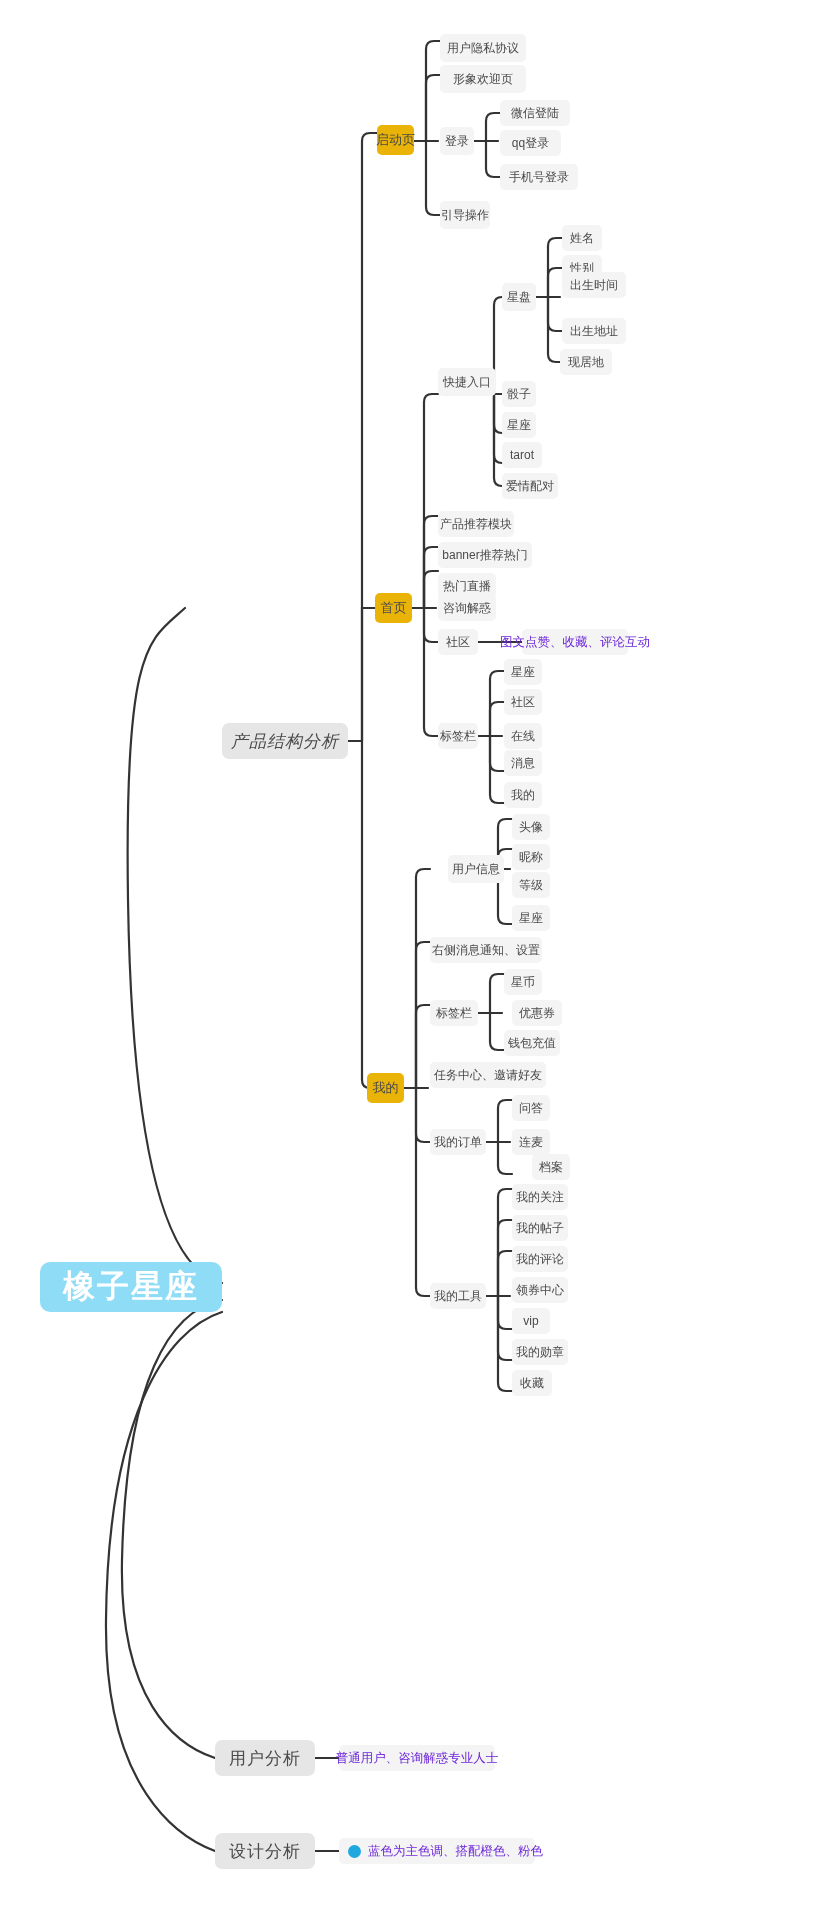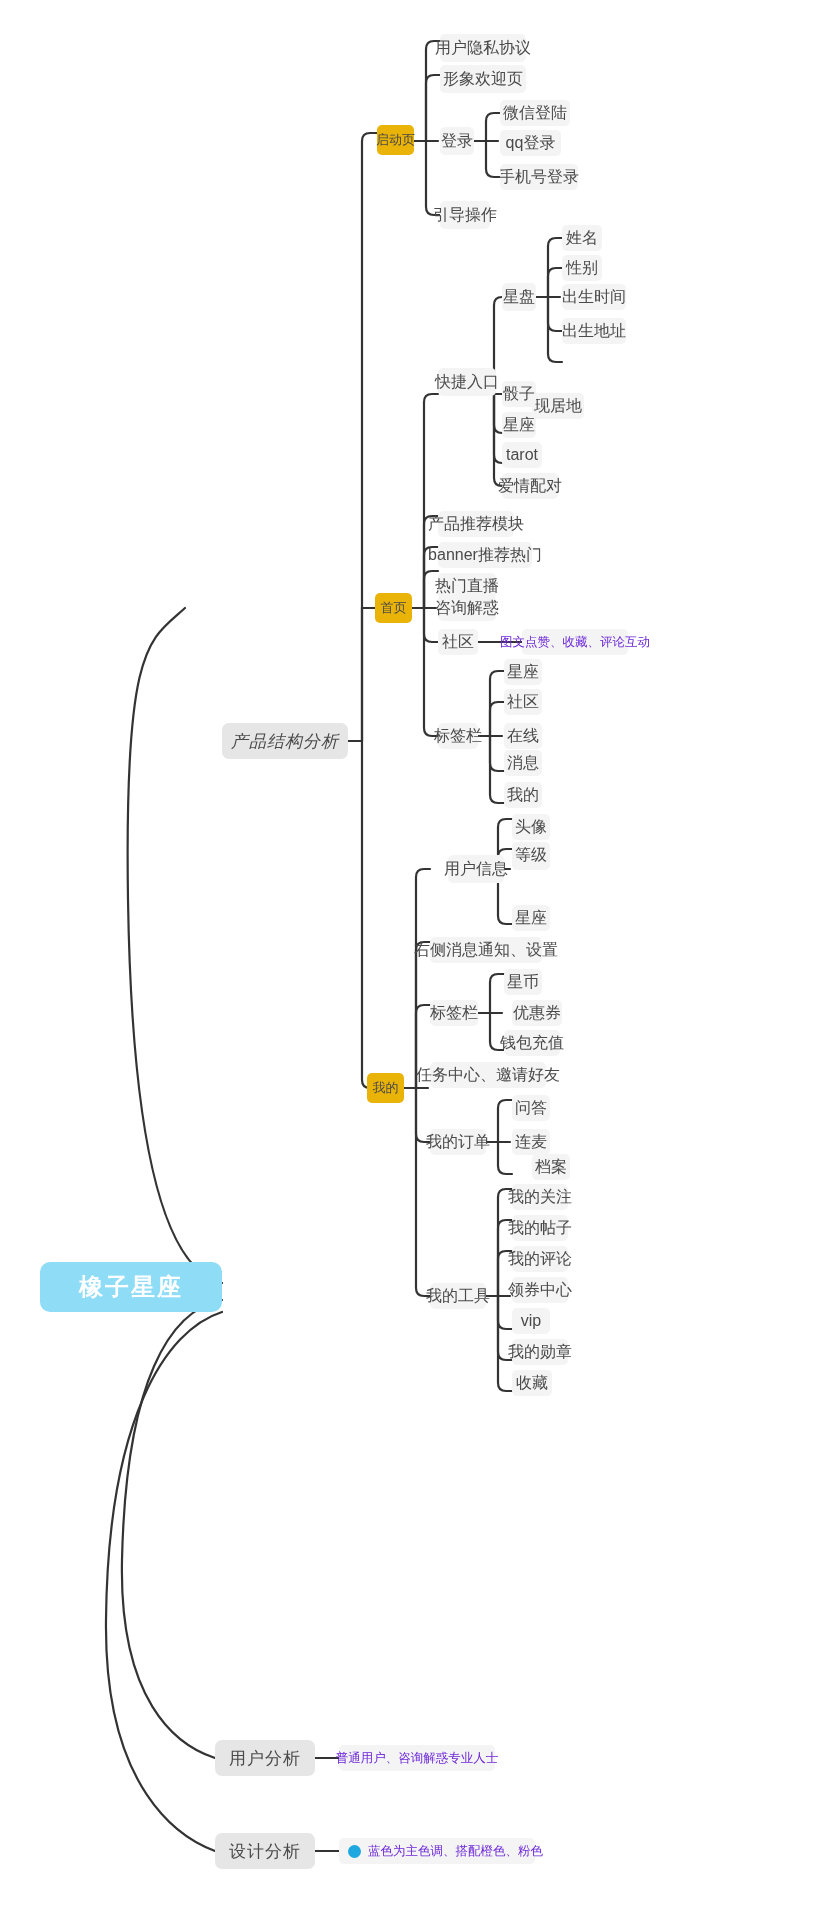--- a/index.html
+++ b/index.html
@@ -2,28 +2,28 @@
 <html><head>
 <meta charset="utf-8">
 <style>
   html,body{margin:0;padding:0;background:#fff;}
   body{font-family:"Liberation Sans","DejaVu Sans",sans-serif;}
   #canvas{position:relative;width:814px;height:1922px;background:#fff;overflow:hidden;}
   #links{position:absolute;left:0;top:0;width:814px;height:1922px;pointer-events:none;}
   .node{position:absolute;box-sizing:border-box;display:flex;align-items:center;
         justify-content:center;white-space:nowrap;border-radius:6px;}
   
-  .n-root{background:#8FDCF7;color:#ffffff;font-weight:bold;font-size:24px;
+  .n-root{background:#8FDCF7;color:#ffffff;font-weight:bold;font-size:32px;
           border-radius:10px;letter-spacing:2px;}
   
   .n-l1{background:#e6e6e6;color:#4a4a4a;font-size:17px;border-radius:7px;letter-spacing:1px;}
   
   .n-l2{background:#eab308;color:#4a4a4a;font-size:13px;border-radius:5px;}
   
-  .n-l3{background:#f4f4f4;color:#4a4a4a;font-size:16px;border-radius:5px;}
+  .n-l3{background:#f4f4f4;color:#4a4a4a;font-size:12px;border-radius:5px;}
   .n-leafnote{background:#f4f4f4;color:#6d28d9;font-size:12.5px;border-radius:5px;}
   .dot{width:13px;height:13px;border-radius:50%;background:#1FA7E0;
        display:inline-block;margin-right:7px;flex:0 0 auto;}
   .inner{display:flex;align-items:center;padding:0 9px;}
 </style>
 </head>
 <body>
 
 <div id="canvas">
 
@@ -169,27 +169,27 @@
 
   <div class="node n-l3" style="left:502px;top:283px;width:34px;height:28px;">
     <span>星盘</span>
   </div>
   <div class="node n-l3" style="left:562px;top:225px;width:40px;height:26px;">
     <span>姓名</span>
   </div>
   <div class="node n-l3" style="left:562px;top:255px;width:40px;height:26px;">
     <span>性别</span>
   </div>
-  <div class="node n-l3" style="left:562px;top:284px;width:64px;height:26px;justify-content:center;">
+  <div class="node n-l3" style="left:562px;top:272px;width:64px;height:26px;justify-content:center;">
     <span>出生时间</span>
   </div>
   <div class="node n-l3" style="left:562px;top:318px;width:64px;height:26px;">
     <span>出生地址</span>
   </div>
-  <div class="node n-l3" style="left:532px;top:349px;width:52px;height:26px;margin-top:44px;">
+  <div class="node n-l3" style="left:560px;top:349px;width:52px;height:26px;">
     <span>现居地</span>
   </div>
 
   <div class="node n-l3" style="left:502px;top:381px;width:34px;height:26px;">
     <span>骰子</span>
   </div>
   <div class="node n-l3" style="left:502px;top:412px;width:34px;height:26px;">
     <span>星座</span>
   </div>
   <div class="node n-l3" style="left:502px;top:442px;width:40px;height:26px;">
@@ -243,21 +243,21 @@
 
   <div class="node n-l3" style="left:448px;top:855px;width:56px;height:28px;">
     <span>用户信息</span>
   </div>
   <div class="node n-l3" style="left:512px;top:814px;width:38px;height:26px;">
     <span>头像</span>
   </div>
   <div class="node n-l3" style="left:512px;top:844px;width:38px;height:26px;">
     <span>昵称</span>
   </div>
-  <div class="node n-l3" style="left:512px;top:842px;width:38px;height:26px;">
+  <div class="node n-l3" style="left:512px;top:872px;width:38px;height:26px;">
     <span>等级</span>
   </div>
   <div class="node n-l3" style="left:512px;top:905px;width:38px;height:26px;">
     <span>星座</span>
   </div>
 
   <div class="node n-l3" style="left:430px;top:937px;width:112px;height:26px;">
     <span>右侧消息通知、设置</span>
   </div>
 

